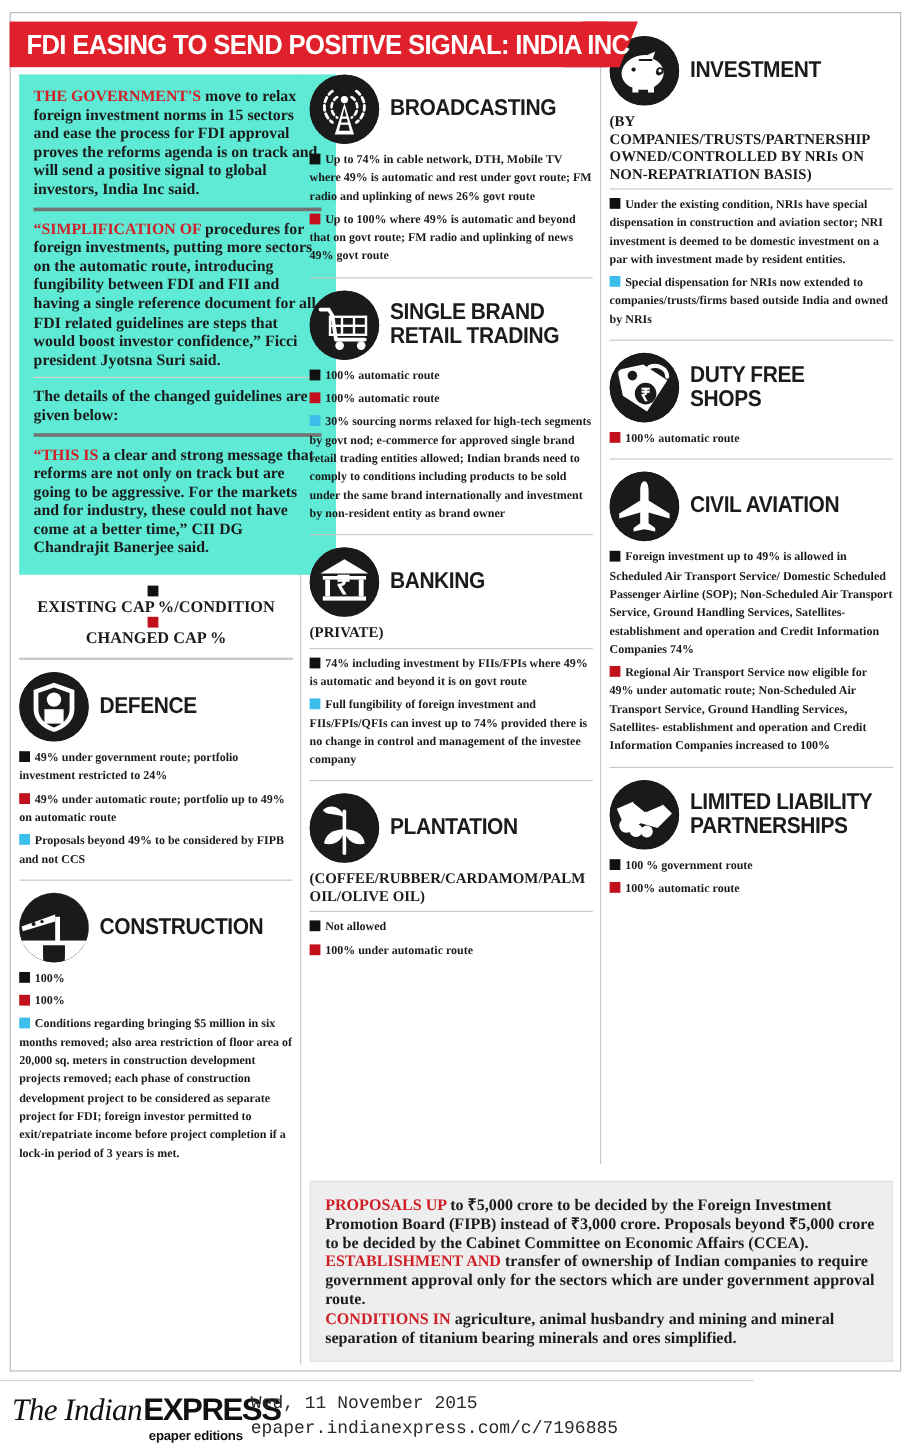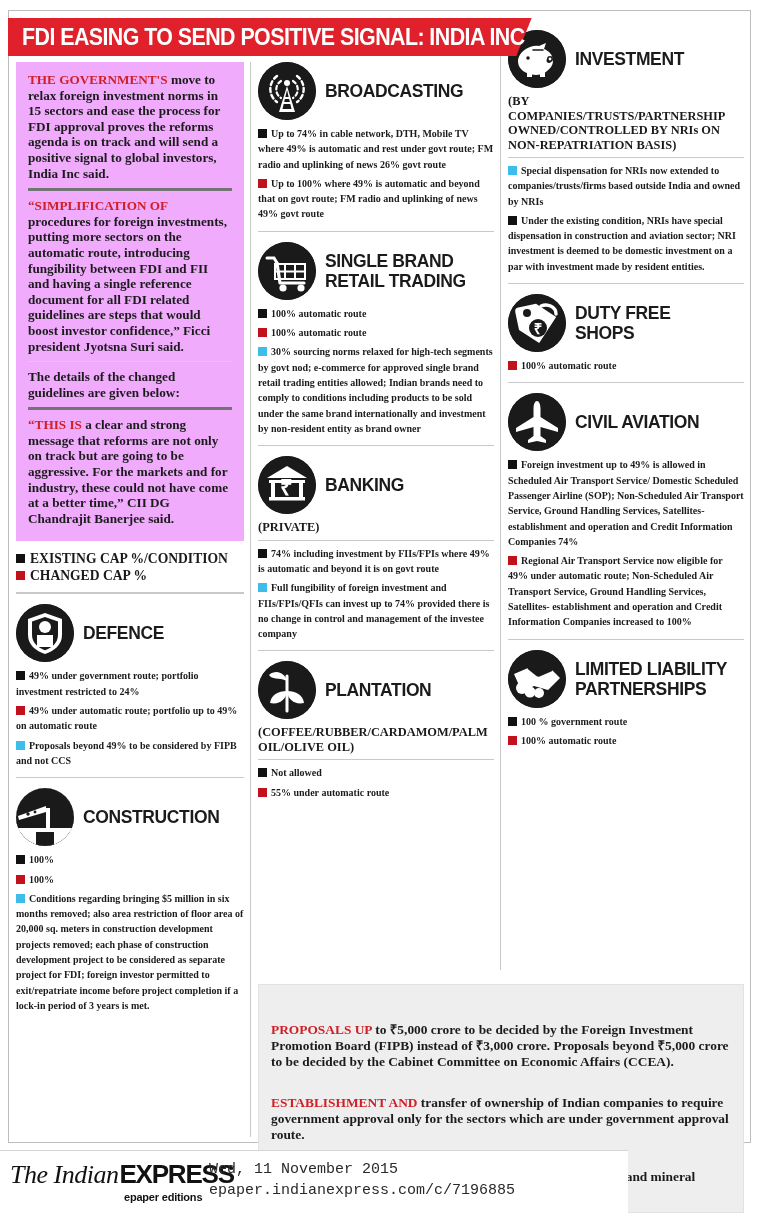--- a/index.html
+++ b/index.html
@@ -70,23 +70,23 @@
   .vrule {
     position: absolute;
     width: 1px;
     background: #c9c9c9;
   }
   .vrule.v1 { left: 250px; top: 62px; height: 1075px; }
   .vrule.v2 { left: 500px; top: 30px; height: 940px; }
 
   
   .intro-box {
-    background: #f0abfc;
+    background: #5eead4;
     padding: 10px 12px 8px 12px;
-    width: 228px;
+    width: 264px;
   }
   .intro-p {
     font-size: 13.2px;
     line-height: 15.6px;
     font-weight: bold;
     color: #1b1b1b;
     padding-bottom: 7px;
   }
   .intro-p + .intro-p {
     border-top: 3px solid #737373;
@@ -101,20 +101,21 @@
     padding-bottom: 8px;
     border-bottom: 2px solid #c9c9c9;
   }
   .legend-row {
     font-family: "Liberation Serif", serif;
     font-weight: bold;
     font-size: 13.6px;
     line-height: 17px;
     display: flex;
     align-items: center;
+    flex-direction: column;
   }
   .sq {
     display: inline-block;
     width: 9px; height: 9px;
     margin-right: 5px;
     flex: 0 0 auto;
   }
   .sq.k { background: #111; }
   .sq.r { background: #c2101c; }
   .sq.b { background: #3cbdea; }
@@ -179,21 +180,20 @@
     width: 486px;
     background: #eeeeee;
     padding: 11px 12px 12px 12px;
     border: 1px solid #e2e2e2;
   }
   .prop-p {
     font-size: 13.4px;
     line-height: 15.8px;
     font-weight: bold;
     color: #1b1b1b;
-    margin-top: 26px;
   }
 
   
   .footer {
     position: absolute;
     left: 0; top: 1150px;
     width: 628px; height: 63px;
     background: #fff;
     border-top: 1px solid #d5d5d5;
   }
@@ -412,21 +412,21 @@
             <path d="M29 30 C20 30 13 34 12 42 C21 44 28 39 29 30 Z" fill="#fff"></path>
             <path d="M29 30 C38 30 45 34 46 42 C37 44 30 39 29 30 Z" fill="#fff"></path>
           </svg>
         </div>
         <div class="sec-title">PLANTATION</div>
       </div>
       <div class="sec-sub">(COFFEE/RUBBER/CARDAMOM/PALM OIL/OLIVE OIL)</div>
       <div class="sub-rule"></div>
       <div class="bullets">
         <div class="bul"><span class="sq k"></span><span>Not allowed</span></div>
-        <div class="bul"><span class="sq r"></span><span>55% under automatic route</span></div>
+        <div class="bul"><span class="sq r"></span><span>100% under automatic route</span></div>
       </div>
     </div>
   </div>
 
   <div class="col-right">
 
     <div class="sec" style="padding-top:0">
       <div class="sec-head">
         <div class="sec-icon">
           <svg width="58" height="58" viewBox="0 0 58 58">
@@ -436,22 +436,22 @@
             <path d="M41 28 a2.5 2.5 0 1 0 0.01 0" fill="#1a1a1a"></path>
             <circle cx="42" cy="29" r="2.2" fill="#fff" stroke="#1a1a1a" stroke-width="1.6"></circle>
             <path d="M25 20 h10" stroke="#1a1a1a" stroke-width="1.6" stroke-linecap="round"></path>
           </svg>
         </div>
         <div class="sec-title">INVESTMENT</div>
       </div>
       <div class="sec-sub">(BY COMPANIES/TRUSTS/PARTNERSHIP OWNED/CONTROLLED BY NRIs ON NON-REPATRIATION BASIS)</div>
       <div class="sub-rule"></div>
       <div class="bullets">
+        <div class="bul"><span class="sq k"></span><span>Under the existing condition, NRIs have special dispensation in construction and aviation sector; NRI investment is deemed to be domestic investment on a par with investment made by resident entities.</span></div>
         <div class="bul"><span class="sq b"></span><span>Special dispensation for NRIs now extended to companies/trusts/firms based outside India and owned by NRIs</span></div>
-        <div class="bul"><span class="sq k"></span><span>Under the existing condition, NRIs have special dispensation in construction and aviation sector; NRI investment is deemed to be domestic investment on a par with investment made by resident entities.</span></div>
       </div>
     </div>
 
     <div class="sec divided">
       <div class="sec-head">
         <div class="sec-icon">
           <svg width="58" height="58" viewBox="0 0 58 58">
             <circle cx="29" cy="29" r="29" fill="#1a1a1a"></circle>
             <path d="M32 10 L49 27 L27 49 L10 32 L10 14 Q10 10 14 10 Z" fill="#fff" transform="rotate(-12 29 29)"></path>
             <circle cx="19" cy="19" r="4" fill="#1a1a1a"></circle>

